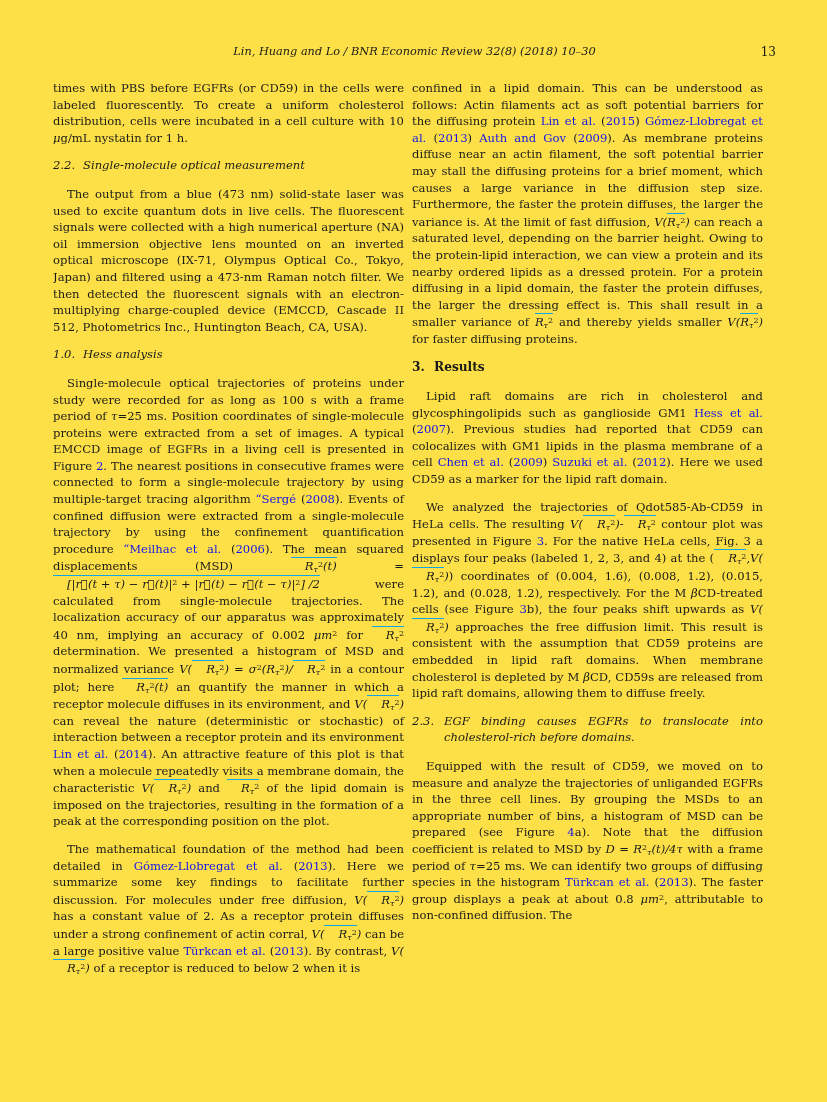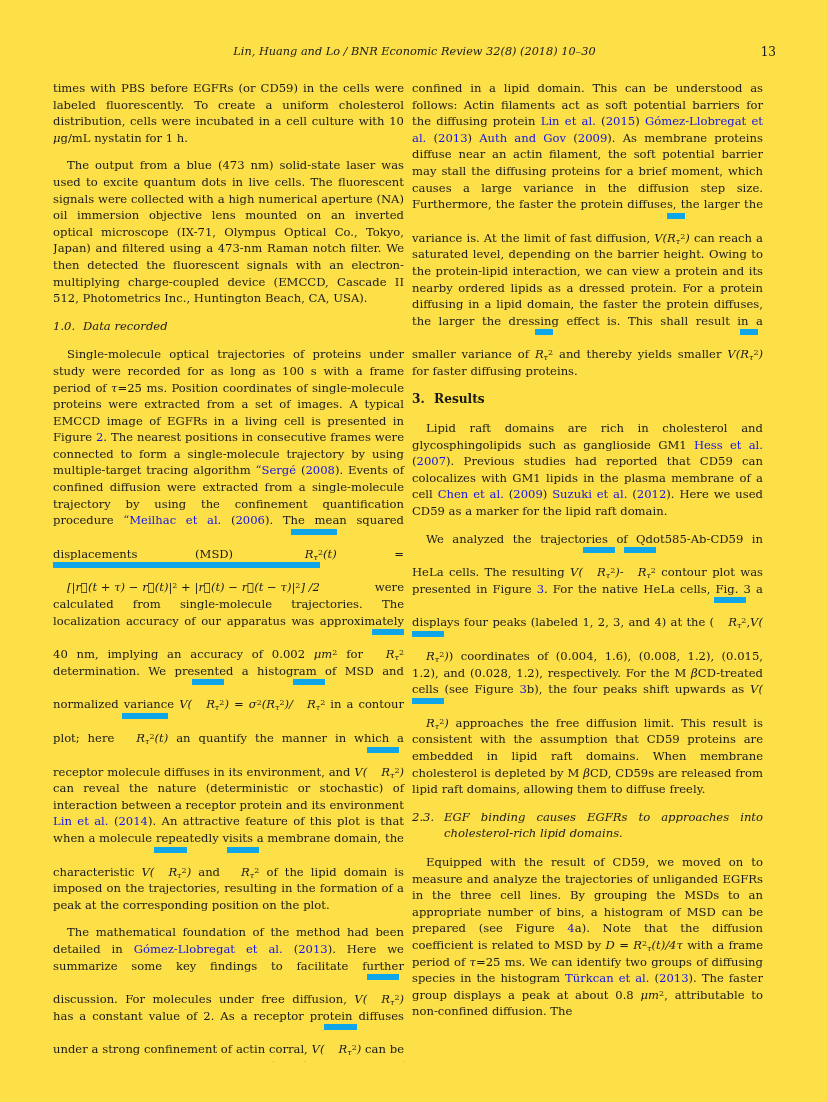--- a/index.html
+++ b/index.html
@@ -36,47 +36,51 @@
   .heading-bold .num{width:22px;flex:0 0 22px;}
   .txt{flex:1;}
   .k-p{font-style:normal;}
   .k-m{font-style:italic;}
   .k-i{font-style:italic;}
   .k-l{color:var(--link-blue,#1414e6);}
   sup{font-size:8px;line-height:0;vertical-align:3.5px;font-style:normal;}
   sub{font-size:8px;line-height:0;vertical-align:-2px;font-style:italic;}
   sup.k-sup,sub.k-sub{font-style:normal;}
   sub.k-sub{font-style:italic;}
-  .ovl{display:inline-block;border-top:6px solid #0ea5e9;padding-top:13px;line-height:1.05;}
+  .ovl{display:inline-block;border-top:1px solid #0ea5e9;padding-top:2px;line-height:1.05;}
 </style>
 </head>
 <body>
 
 <div class="page">
   <div class="running-head">Lin, Huang and Lo / BNR Economic Review 32(8) (2018) 10–30</div>
   <div class="page-number">13</div>
   <div class="columns">
     <div class="col">
         <p class="para"><span class="k-p">times with PBS before EGFRs (or CD59) in the cells were labeled fluorescently. To create a uniform cholesterol distribution, cells were incubated in a cell culture with 10 </span><span class="k-m">μ</span><span class="k-p">g/mL nystatin for 1 h.</span></p>
+        <div class="heading-italic">
+          <span class="num">2.2.</span>
+          <span class="txt"><span class="k-i">Single-molecule optical measurement</span></span>
+        </div>
         <p class="para indent"><span class="k-p">The output from a blue (473 nm) solid-state laser was used to excite quantum dots in live cells.  The fluorescent signals were collected with a high numerical aperture (NA) oil immersion objective lens mounted on an inverted optical microscope (IX-71, Olympus Optical Co., Tokyo, Japan) and filtered using a 473-nm Raman notch filter. We then detected the fluorescent signals with an electron-multiplying charge-coupled device (EMCCD, Cascade II 512, Photometrics Inc., Huntington Beach, CA, USA).</span></p>
         <div class="heading-italic">
           <span class="num">1.0.</span>
-          <span class="txt"><span class="k-i">Data recorded</span></span>
+          <span class="txt"><span class="k-i">Hess analysis</span></span>
         </div>
         <p class="para indent"><span class="k-p">Single-molecule optical trajectories of proteins under study were recorded for as long as 100 s with a frame period of </span><span class="k-m">τ</span><span class="k-p">=25 ms.  Position coordinates of single-molecule proteins were extracted from a set of images.  A typical EMCCD image of EGFRs in a living cell is presented in Figure </span><span class="k-l">2</span><span class="k-p">.  The nearest positions in consecutive frames were connected to form a single-molecule trajectory by using multiple-target tracing algorithm </span><span class="k-l">“Sergé</span><span class="k-p"> (</span><span class="k-l">2008</span><span class="k-p">). Events of confined diffusion were extracted from a single-molecule trajectory by using the confinement quantification procedure </span><span class="k-l">“Meilhac et al.</span><span class="k-p"> (</span><span class="k-l">2006</span><span class="k-p">). The mean squared displacements (MSD) </span><span class="ovl"><span class="k-m">R</span><sub class="k-sub">τ</sub><sup class="k-sup">2</sup><span class="k-m">(t)</span></span><span class="k-p"> = </span><span class="ovl"><span class="k-m">[|r⃗(t + τ) − r⃗(t)|</span><sup class="k-sup">2</sup><span class="k-m"> + |r⃗(t) − r⃗(t − τ)|</span><sup class="k-sup">2</sup><span class="k-m">] /2</span></span><span class="k-p"> were calculated from single-molecule trajectories.  The localization accuracy of our apparatus was approximately 40 nm, implying an accuracy of 0.002 </span><span class="k-m">μm</span><sup class="k-sup">2</sup><span class="k-p"> for </span><span class="ovl"><span class="k-m">R</span><sub class="k-sub">τ</sub><sup class="k-sup">2</sup></span><span class="k-p"> determination. We presented a histogram of MSD and normalized variance </span><span class="k-m">V(</span><span class="ovl"><span class="k-m">R</span><sub class="k-sub">τ</sub><sup class="k-sup">2</sup></span><span class="k-m">)</span><span class="k-p"> = </span><span class="k-m">σ</span><sup class="k-sup">2</sup><span class="k-m">(R</span><sub class="k-sub">τ</sub><sup class="k-sup">2</sup><span class="k-m">)/</span><span class="ovl"><span class="k-m">R</span><sub class="k-sub">τ</sub><sup class="k-sup">2</sup></span><span class="k-p"> in a contour plot; here </span><span class="ovl"><span class="k-m">R</span><sub class="k-sub">τ</sub><sup class="k-sup">2</sup><span class="k-m">(t)</span></span><span class="k-p"> an quantify the manner in which a receptor molecule diffuses in its environment, and </span><span class="k-m">V(</span><span class="ovl"><span class="k-m">R</span><sub class="k-sub">τ</sub><sup class="k-sup">2</sup></span><span class="k-m">)</span><span class="k-p"> can reveal the nature (deterministic or stochastic) of interaction between a receptor protein and its environment </span><span class="k-l">Lin et al.</span><span class="k-p"> (</span><span class="k-l">2014</span><span class="k-p">). An attractive feature of this plot is that when a molecule repeatedly visits a membrane domain, the characteristic </span><span class="k-m">V(</span><span class="ovl"><span class="k-m">R</span><sub class="k-sub">τ</sub><sup class="k-sup">2</sup></span><span class="k-m">)</span><span class="k-p"> and </span><span class="ovl"><span class="k-m">R</span><sub class="k-sub">τ</sub><sup class="k-sup">2</sup></span><span class="k-p"> of the lipid domain is imposed on the trajectories, resulting in the formation of a peak at the corresponding position on the plot.</span></p>
         <p class="para indent"><span class="k-p">The mathematical foundation of the method had been detailed in </span><span class="k-l">Gómez-Llobregat et al.</span><span class="k-p"> (</span><span class="k-l">2013</span><span class="k-p">).  Here we summarize some key findings to facilitate further discussion.  For molecules under free diffusion, </span><span class="k-m">V(</span><span class="ovl"><span class="k-m">R</span><sub class="k-sub">τ</sub><sup class="k-sup">2</sup></span><span class="k-m">)</span><span class="k-p"> has a constant value of 2. As a receptor protein diffuses under a strong confinement of actin corral, </span><span class="k-m">V(</span><span class="ovl"><span class="k-m">R</span><sub class="k-sub">τ</sub><sup class="k-sup">2</sup></span><span class="k-m">)</span><span class="k-p"> can be a large positive value </span><span class="k-l">Türkcan et al.</span><span class="k-p"> (</span><span class="k-l">2013</span><span class="k-p">). By contrast, </span><span class="k-m">V(</span><span class="ovl"><span class="k-m">R</span><sub class="k-sub">τ</sub><sup class="k-sup">2</sup></span><span class="k-m">)</span><span class="k-p"> of a receptor is reduced to below 2 when it is</span></p>
       </div>
     <div class="col">
         <p class="para"><span class="k-p">confined in a lipid domain.  This can be understood as follows: Actin filaments act as soft potential barriers for the diffusing protein </span><span class="k-l">Lin et al.</span><span class="k-p"> (</span><span class="k-l">2015</span><span class="k-p">) </span><span class="k-l">Gómez-Llobregat et al.</span><span class="k-p"> (</span><span class="k-l">2013</span><span class="k-p">) </span><span class="k-l">Auth and Gov</span><span class="k-p"> (</span><span class="k-l">2009</span><span class="k-p">).  As membrane proteins diffuse near an actin filament, the soft potential barrier may stall the diffusing proteins for a brief moment, which causes a large variance in the diffusion step size. Furthermore, the faster the protein diffuses, the larger the variance is. At the limit of fast diffusion, </span><span class="k-m">V(</span><span class="ovl"><span class="k-m">R</span><sub class="k-sub">τ</sub><sup class="k-sup">2</sup></span><span class="k-m">)</span><span class="k-p"> can reach a saturated level, depending on the barrier height. Owing to the protein-lipid interaction, we can view a protein and its nearby ordered lipids as a dressed protein. For a protein diffusing in a lipid domain, the faster the protein diffuses, the larger the dressing effect is.  This shall result in a smaller variance of </span><span class="ovl"><span class="k-m">R</span><sub class="k-sub">τ</sub><sup class="k-sup">2</sup></span><span class="k-p"> and thereby yields smaller </span><span class="k-m">V(</span><span class="ovl"><span class="k-m">R</span><sub class="k-sub">τ</sub><sup class="k-sup">2</sup></span><span class="k-m">)</span><span class="k-p"> for faster diffusing proteins.</span></p>
         <div class="heading-bold">
           <span class="num">3.</span>
           <span class="txt"><span class="k-p">Results</span></span>
         </div>
         <p class="para indent"><span class="k-p">Lipid raft domains are rich in cholesterol and glycosphingolipids such as ganglioside GM1 </span><span class="k-l">Hess et al.</span><span class="k-p"> (</span><span class="k-l">2007</span><span class="k-p">).  Previous studies had reported that CD59 can colocalizes with GM1 lipids in the plasma membrane of a cell </span><span class="k-l">Chen et al.</span><span class="k-p"> (</span><span class="k-l">2009</span><span class="k-p">) </span><span class="k-l">Suzuki et al.</span><span class="k-p"> (</span><span class="k-l">2012</span><span class="k-p">).  Here we used CD59 as a marker for the lipid raft domain.</span></p>
         <p class="para indent"><span class="k-p">We analyzed the trajectories of Qdot585-Ab-CD59 in HeLa cells.  The resulting </span><span class="k-m">V(</span><span class="ovl"><span class="k-m">R</span><sub class="k-sub">τ</sub><sup class="k-sup">2</sup></span><span class="k-m">)</span><span class="k-p">-</span><span class="ovl"><span class="k-m">R</span><sub class="k-sub">τ</sub><sup class="k-sup">2</sup></span><span class="k-p"> contour plot was presented in Figure </span><span class="k-l">3</span><span class="k-p">.  For the native HeLa cells, Fig. 3 a displays four peaks (labeled 1, 2, 3, and 4) at the (</span><span class="ovl"><span class="k-m">R</span><sub class="k-sub">τ</sub><sup class="k-sup">2</sup></span><span class="k-p">,</span><span class="k-m">V(</span><span class="ovl"><span class="k-m">R</span><sub class="k-sub">τ</sub><sup class="k-sup">2</sup></span><span class="k-m">)</span><span class="k-p">) coordinates of (0.004, 1.6), (0.008, 1.2), (0.015, 1.2), and (0.028, 1.2), respectively.  For the M </span><span class="k-m">β</span><span class="k-p">CD-treated cells (see Figure </span><span class="k-l">3</span><span class="k-p">b), the four peaks shift upwards as </span><span class="k-m">V(</span><span class="ovl"><span class="k-m">R</span><sub class="k-sub">τ</sub><sup class="k-sup">2</sup></span><span class="k-m">)</span><span class="k-p"> approaches the free diffusion limit.  This result is consistent with the assumption that CD59 proteins are embedded in lipid raft domains.  When membrane cholesterol is depleted by M </span><span class="k-m">β</span><span class="k-p">CD, CD59s are released from lipid raft domains, allowing them to diffuse freely.</span></p>
         <div class="subsection-italic">
           <span class="num">2.3.</span>
-          <span class="txt"><span class="k-i">EGF binding causes EGFRs to approaches into cholesterol-rich lipid domains.</span></span>
+          <span class="txt"><span class="k-i">EGF binding causes EGFRs to translocate into cholesterol-rich before domains.</span></span>
         </div>
         <p class="para indent"><span class="k-p">Equipped with the result of CD59, we moved on to measure and analyze the trajectories of unliganded EGFRs in the three cell lines.  By grouping the MSDs to an appropriate number of bins, a histogram of MSD can be prepared (see Figure </span><span class="k-l">4</span><span class="k-p">a).  Note that the diffusion coefficient is related to MSD by </span><span class="k-m">D</span><span class="k-p"> = </span><span class="k-m">R</span><sup class="k-sup">2</sup><sub class="k-sub">τ</sub><span class="k-m">(t)/4τ</span><span class="k-p"> with a frame period of </span><span class="k-m">τ</span><span class="k-p">=25 ms.  We can identify two groups of diffusing species in the histogram </span><span class="k-l">Türkcan</span><span class="k-p"> </span><span class="k-l">et al.</span><span class="k-p"> (</span><span class="k-l">2013</span><span class="k-p">). The faster group displays a peak at about 0.8 </span><span class="k-m">μm</span><sup class="k-sup">2</sup><span class="k-p">, attributable to non-confined diffusion.  The</span></p>
       </div>
   </div>
 </div>
 
 </body></html>

